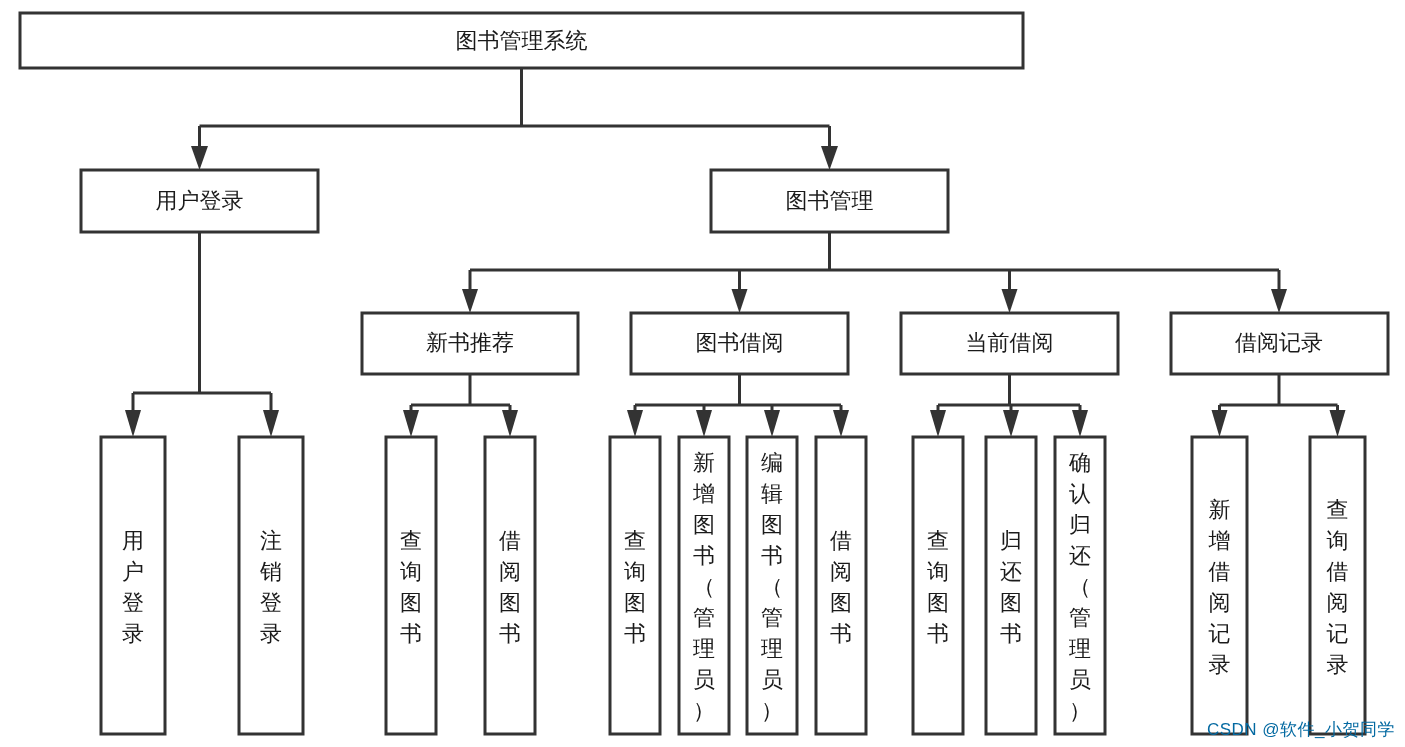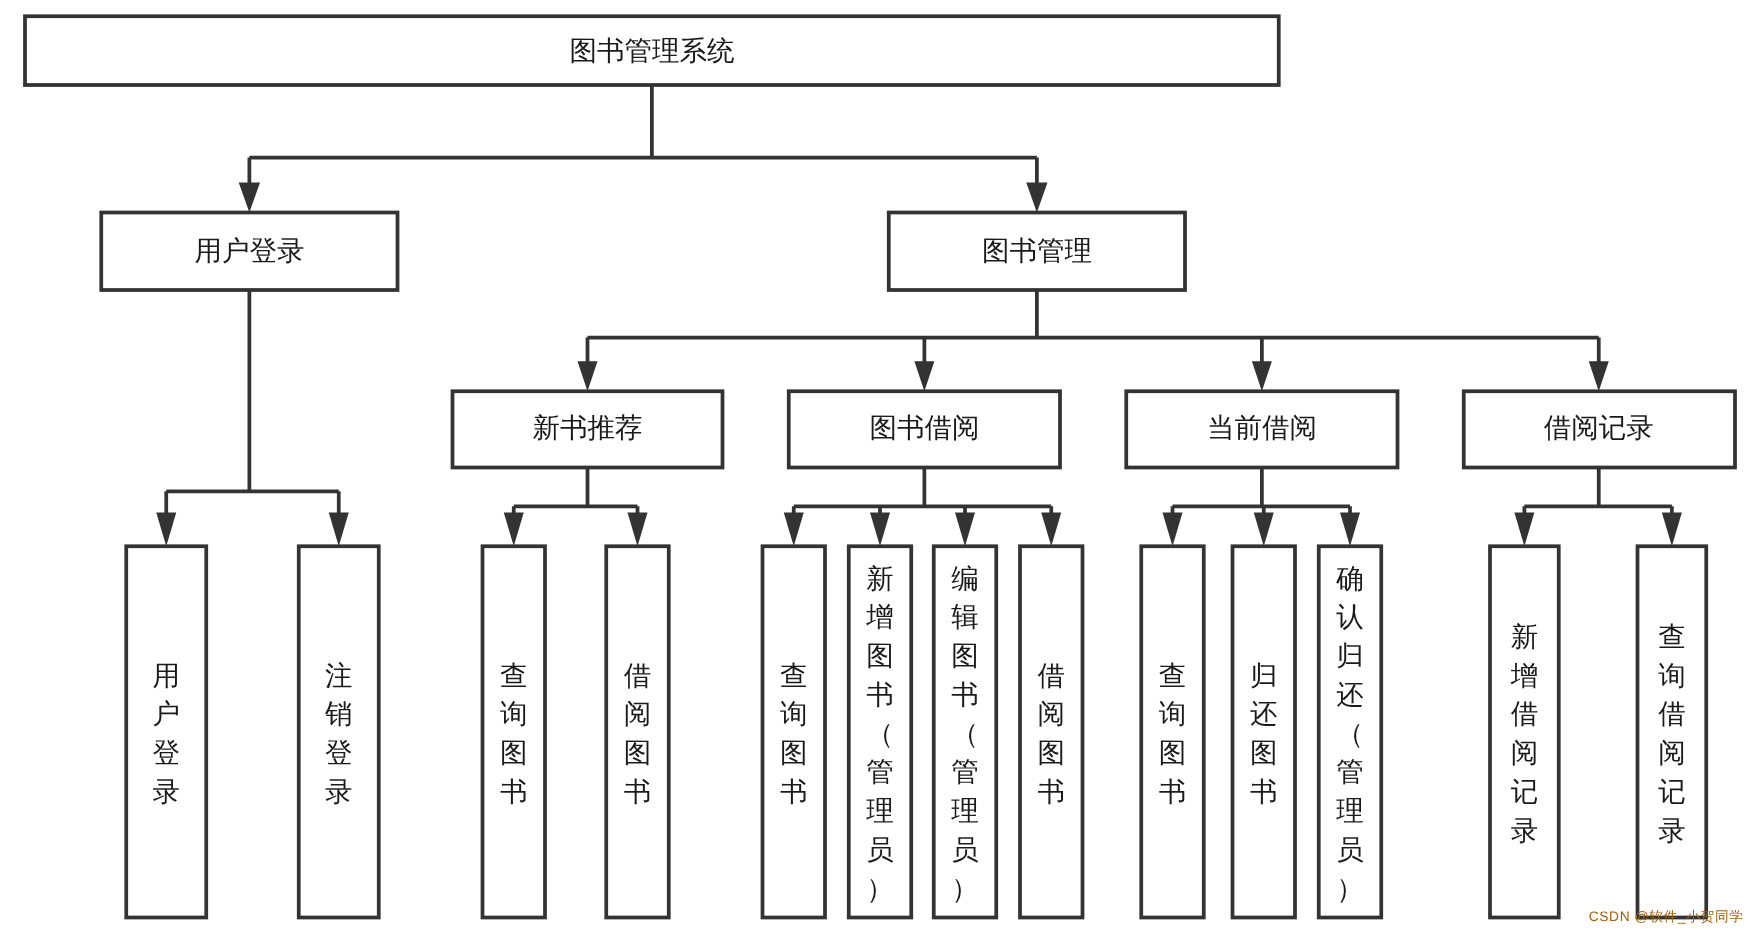--- a/index.html
+++ b/index.html
@@ -49,22 +49,22 @@
     font-family: "Liberation Sans", "DejaVu Sans", sans-serif;
     font-size: 22px;
     fill: #1a1a1a;
     text-anchor: middle;
   }
   .watermark {
     position: absolute;
     right: 10px;
     bottom: 6px;
     font-family: "Liberation Sans", "DejaVu Sans", sans-serif;
-    font-size: 11px;
-    color: #a16207;
+    font-size: 17px;
+    color: #0369a1;
     letter-spacing: 0.5px;
     white-space: nowrap;
     pointer-events: none;
   }
 </style>
 </head>
 <body>
 
 <div id="diagram-root">
 

